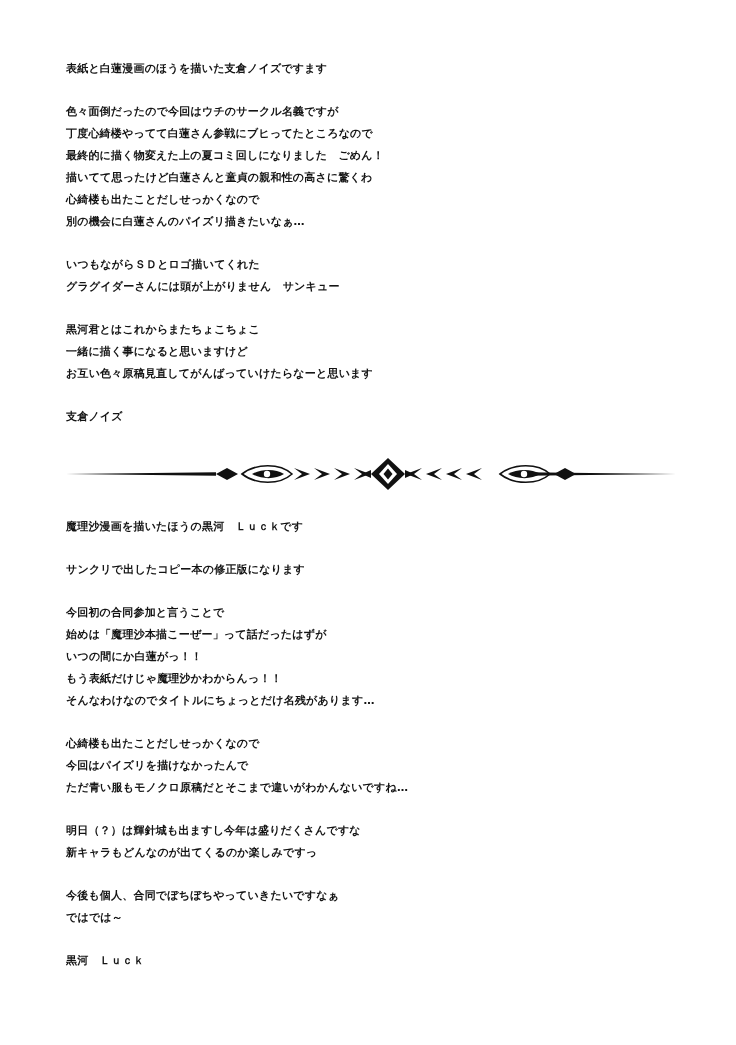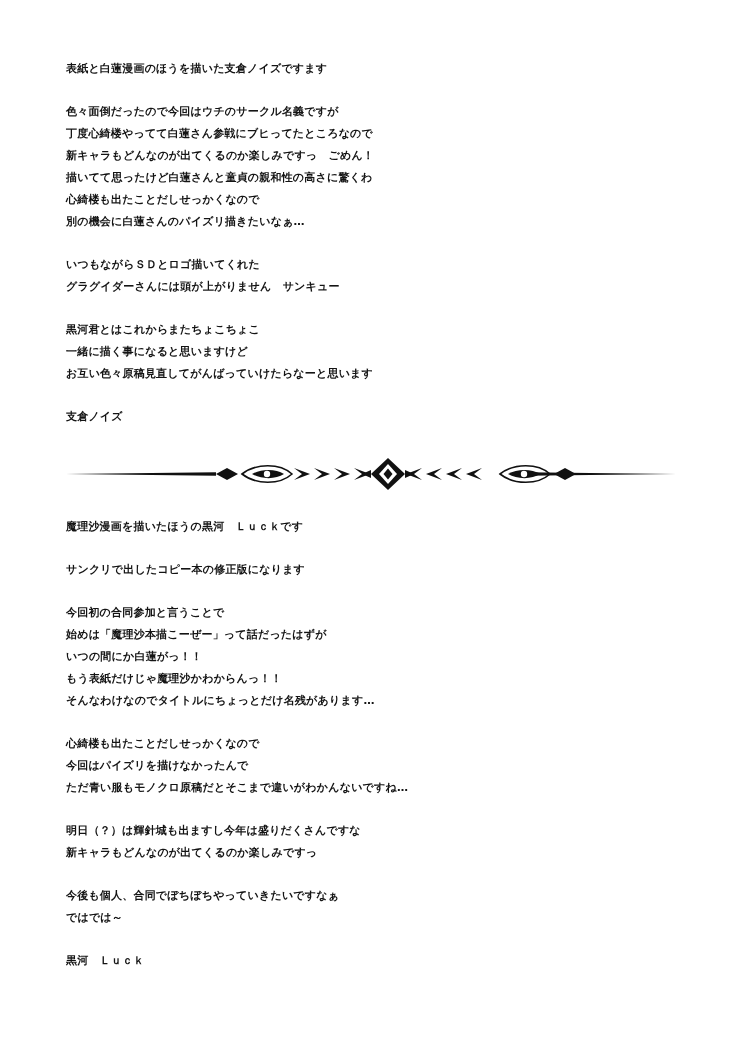--- a/index.html
+++ b/index.html
@@ -63,21 +63,21 @@
   <div class="section">
 
     <div class="para">
       <div class="line bold">表紙と白蓮漫画のほうを描いた支倉ノイズですます</div>
     </div>
 
 
     <div class="para">
       <div class="line bold">色々面倒だったので今回はウチのサークル名義ですが</div>
       <div class="line bold">丁度心綺楼やってて白蓮さん参戦にブヒってたところなので</div>
-      <div class="line bold">新キャラもどんなのが出てくるのか楽しみですっ　ごめん！</div>
+      <div class="line bold">最終的に描く物変えた上の夏コミ回しになりました　ごめん！</div>
       <div class="line bold">描いてて思ったけど白蓮さんと童貞の親和性の高さに驚くわ</div>
       <div class="line bold">心綺楼も出たことだしせっかくなので</div>
       <div class="line bold">別の機会に白蓮さんのパイズリ描きたいなぁ…</div>
     </div>
 
     <div class="para">
       <div class="line bold">いつもながらＳＤとロゴ描いてくれた</div>
       <div class="line bold">グラグイダーさんには頭が上がりません　サンキュー</div>
     </div>
 

